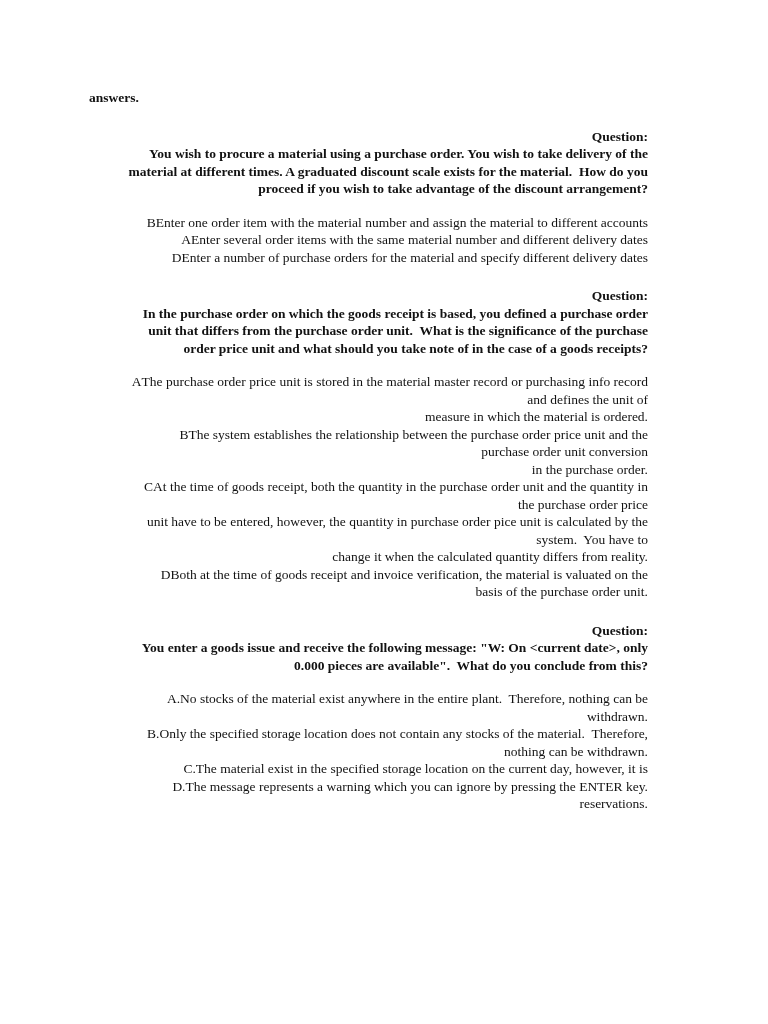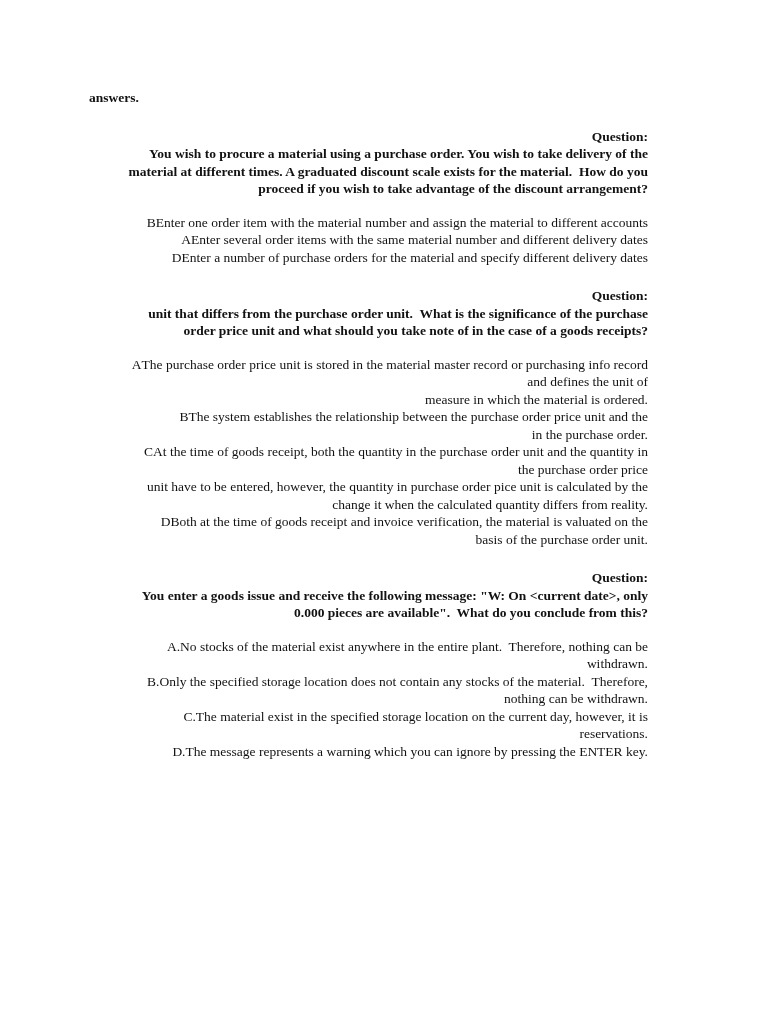--- a/index.html
+++ b/index.html
@@ -41,44 +41,47 @@
         <div class="line bold">material at different times. A graduated discount scale exists for the material.  How do you</div>
         <div class="line bold">proceed if you wish to take advantage of the discount arrangement?</div>
         <div class="options">
           <div class="line opt-first"><span class="letter">B</span><span class="opt-text">Enter one order item with the material number and assign the material to different accounts</span></div>
           <div class="line opt-first"><span class="letter">A</span><span class="opt-text">Enter several order items with the same material number and different delivery dates</span></div>
           <div class="line opt-first"><span class="letter">D</span><span class="opt-text">Enter a number of purchase orders for the material and specify different delivery dates</span></div>
         </div>
       </section>
       <section class="question">
         <div class="line bold">Question:</div>
+        <div class="line bold">In the purchase order on which the goods receipt is based, you defined a purchase order</div>
         <div class="line bold">unit that differs from the purchase order unit.  What is the significance of the purchase</div>
         <div class="line bold">order price unit and what should you take note of in the case of a goods receipts?</div>
         <div class="options">
           <div class="line opt-first"><span class="letter">A</span><span class="opt-text">The purchase order price unit is stored in the material master record or purchasing info record</span></div>
           <div class="line opt-flush">and defines the unit of</div>
           <div class="line opt-hang">measure in which the material is ordered.</div>
           <div class="line opt-first"><span class="letter">B</span><span class="opt-text">The system establishes the relationship between the purchase order price unit and the</span></div>
+          <div class="line opt-flush">purchase order unit conversion</div>
           <div class="line opt-hang">in the purchase order.</div>
           <div class="line opt-first"><span class="letter">C</span><span class="opt-text">At the time of goods receipt, both the quantity in the purchase order unit and the quantity in</span></div>
           <div class="line opt-flush">the purchase order price</div>
           <div class="line opt-hang">unit have to be entered, however, the quantity in purchase order pice unit is calculated by the</div>
+          <div class="line opt-flush">system.  You have to</div>
           <div class="line opt-hang">change it when the calculated quantity differs from reality.</div>
           <div class="line opt-first"><span class="letter">D</span><span class="opt-text">Both at the time of goods receipt and invoice verification, the material is valuated on the</span></div>
           <div class="line opt-flush">basis of the purchase order unit.</div>
         </div>
       </section>
       <section class="question">
         <div class="line bold">Question:</div>
         <div class="line bold">You enter a goods issue and receive the following message: "W: On &lt;current date&gt;, only</div>
         <div class="line bold">0.000 pieces are available".  What do you conclude from this?</div>
         <div class="options">
           <div class="line opt-first dotted"><span class="letter">A.</span><span class="opt-text">No stocks of the material exist anywhere in the entire plant.  Therefore, nothing can be</span></div>
           <div class="line opt-flush dotted">withdrawn.</div>
           <div class="line opt-first dotted"><span class="letter">B.</span><span class="opt-text">Only the specified storage location does not contain any stocks of the material.  Therefore,</span></div>
           <div class="line opt-flush dotted">nothing can be withdrawn.</div>
           <div class="line opt-first dotted"><span class="letter">C.</span><span class="opt-text">The material exist in the specified storage location on the current day, however, it is</span></div>
+          <div class="line opt-first dotted"><span class="letter">D.</span><span class="opt-text">The message represents a warning which you can ignore by pressing the ENTER key.</span></div>
           <div class="line opt-hang dotted">reservations.</div>
-          <div class="line opt-first dotted"><span class="letter">D.</span><span class="opt-text">The message represents a warning which you can ignore by pressing the ENTER key.</span></div>
         </div>
       </section>
     </div>
 </div>
 
 </body></html>

